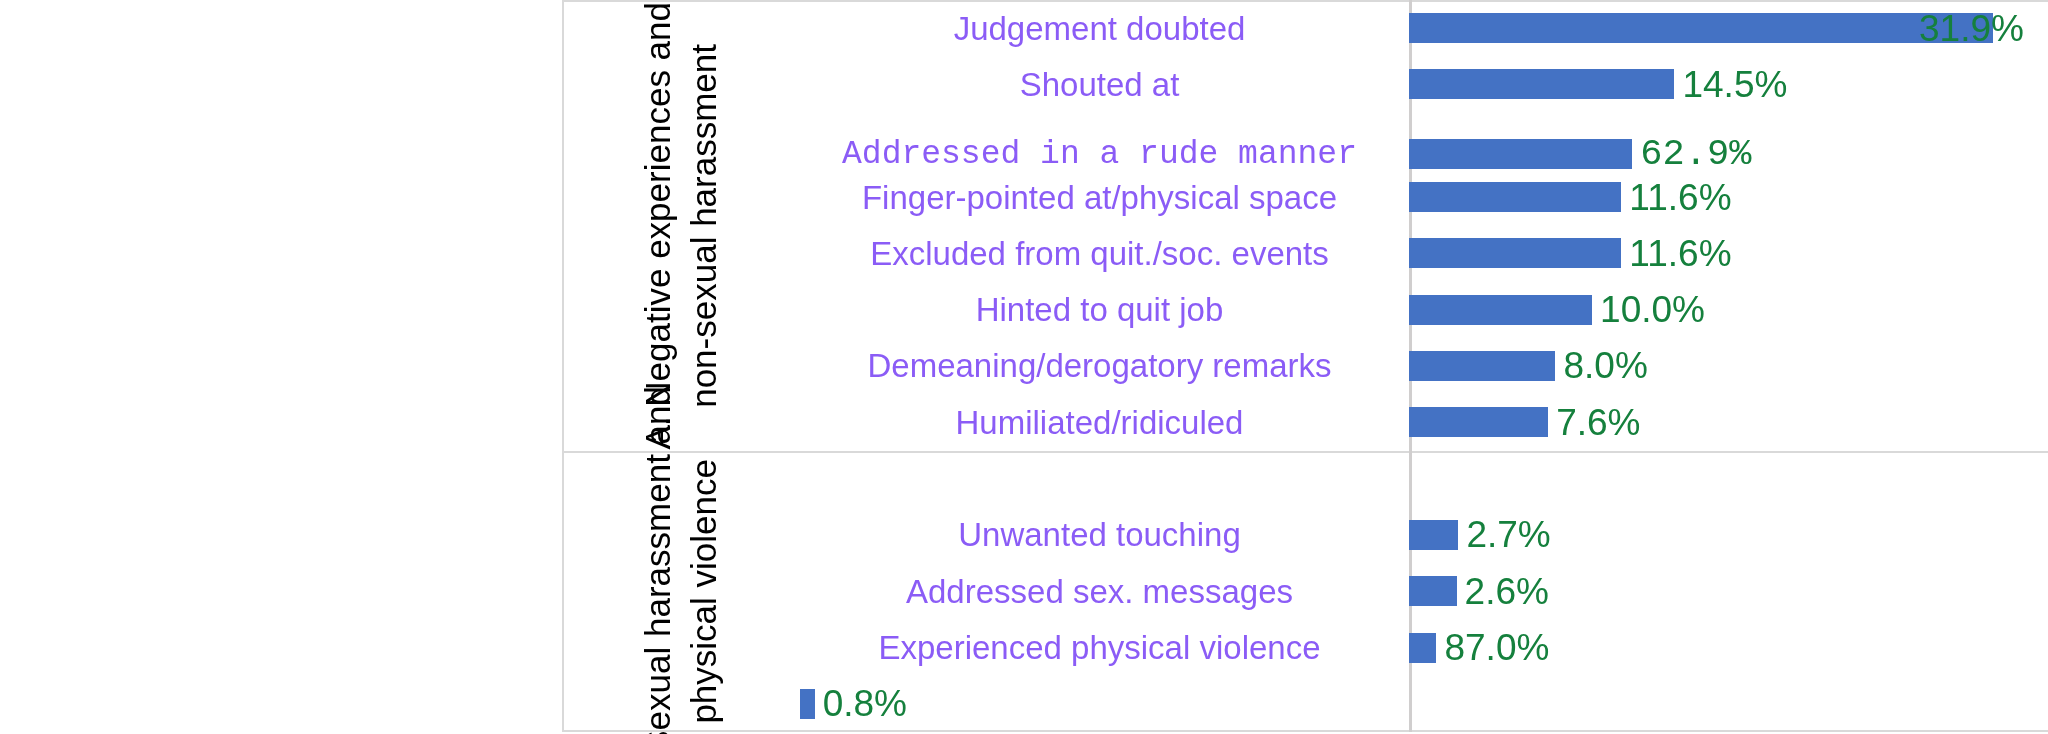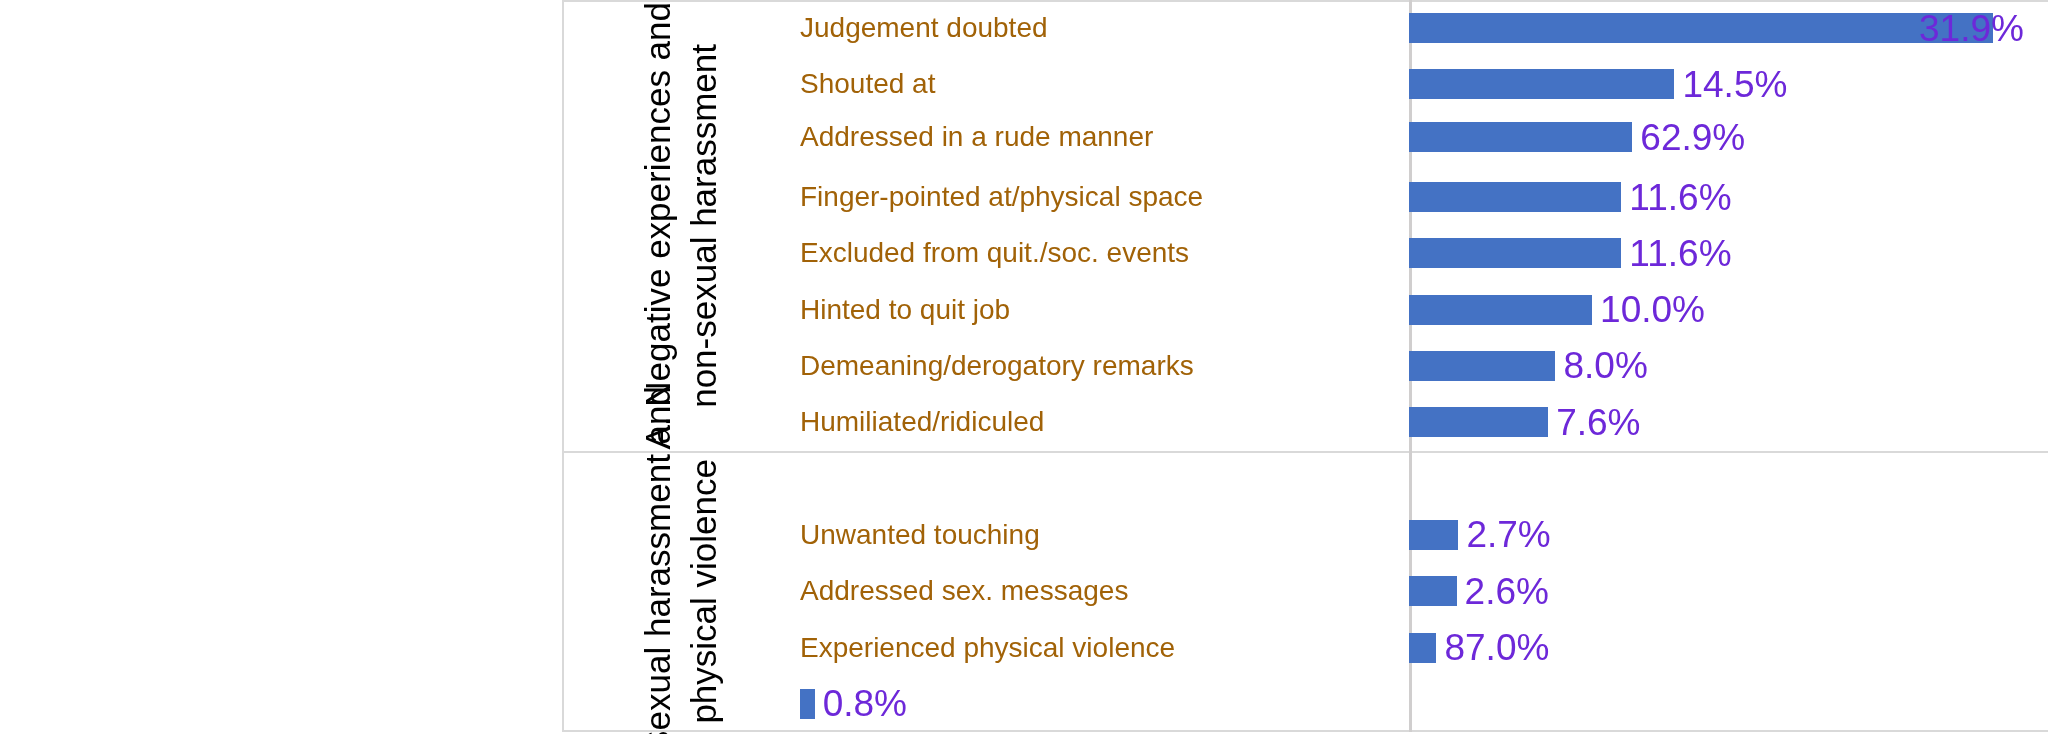--- a/index.html
+++ b/index.html
@@ -94,43 +94,43 @@
   }
   .row {
     position: absolute;
     left: 0;
     width: 100%;
     display: flex;
     align-items: center;
   }
   .cat-label {
     width: 609px;
-    text-align: left;
+    text-align: center;
     padding-right: 10px;
     box-sizing: border-box;
-    font-size: 28px;
-    color: #a16207;
+    font-size: 33px;
+    color: #8b5cf6;
     white-space: nowrap;
     line-height: 1;
   }
   .bar-area {
     position: relative;
     flex: 1;
     height: 100%;
     display: flex;
     align-items: center;
   }
   .bar {
     height: 30px;
     background: #4472c4;
     flex: none;
   }
   .val-label {
     font-size: 37px;
-    color: #6d28d9;
+    color: #15803d;
     white-space: nowrap;
     line-height: 1;
     margin-left: 8px;
     position: relative;
     z-index: 3;
   }
   .val-label.overlap { margin-left: -74px; }
 </style>
 </head>
 <body>
@@ -161,21 +161,21 @@
           <div class="val-label overlap">31.9%</div>
         </div>
       </div>
       <div class="row" style="top: 56.3077px; height: 56.3077px;">
         <div class="cat-label">Shouted at</div>
         <div class="bar-area">
           <div class="bar" style="width: 265.455px; background: rgb(68, 114, 196);"></div>
           <div class="val-label">14.5%</div>
         </div>
       </div>
-      <div class="row" style="top: 109px; height: 56.3077px;">
+      <div class="row" style="top: 126px; height: 56.3077px; font-family: Liberation Mono, monospace;">
         <div class="cat-label">Addressed in a rude manner</div>
         <div class="bar-area">
           <div class="bar" style="width: 223.348px; background: rgb(68, 114, 196);"></div>
           <div class="val-label">62.9%</div>
         </div>
       </div>
       <div class="row" style="top: 168.923px; height: 56.3077px;">
         <div class="cat-label">Finger-pointed at/physical space</div>
         <div class="bar-area">
           <div class="bar" style="width: 212.364px; background: rgb(68, 114, 196);"></div>

